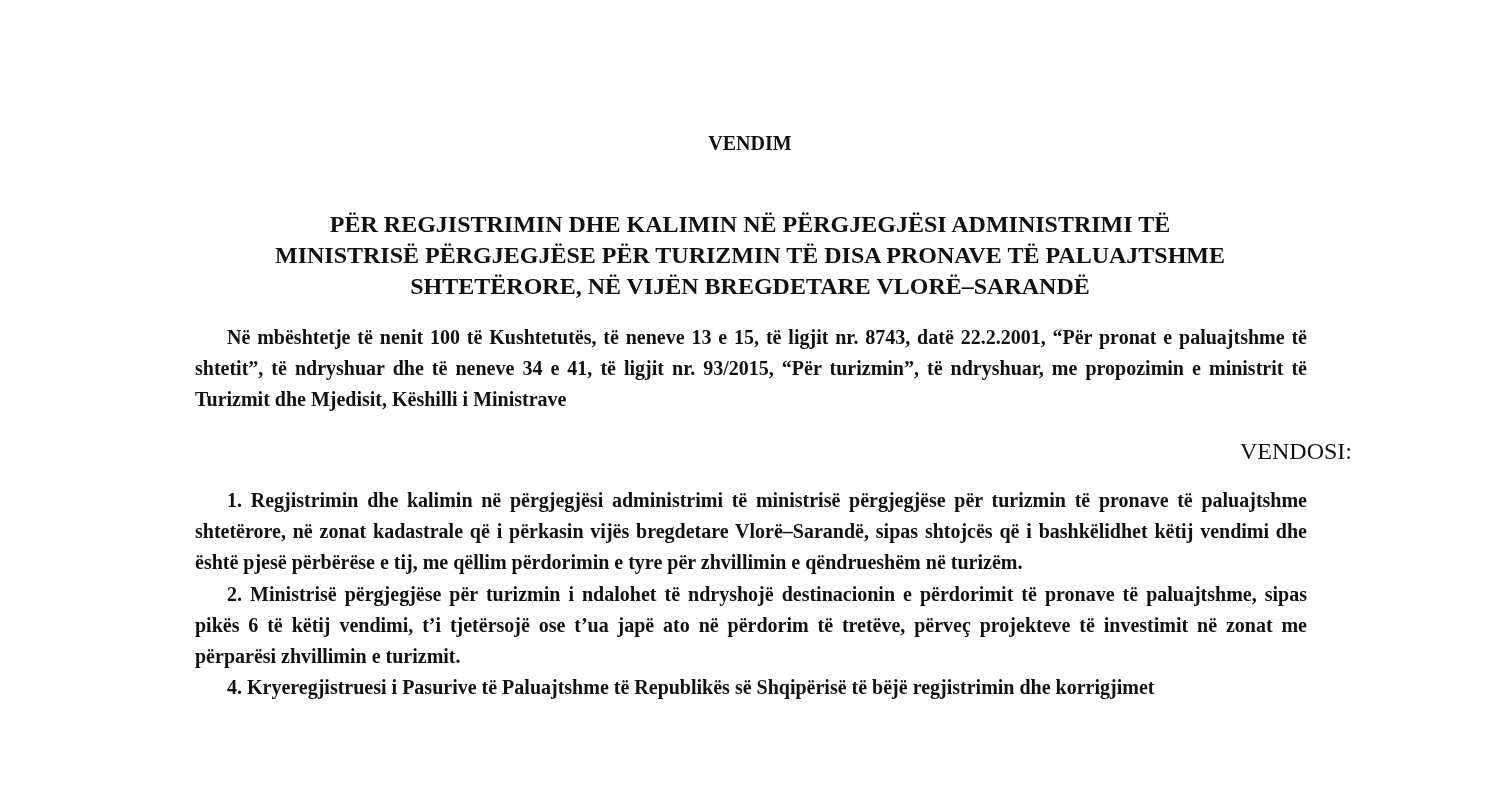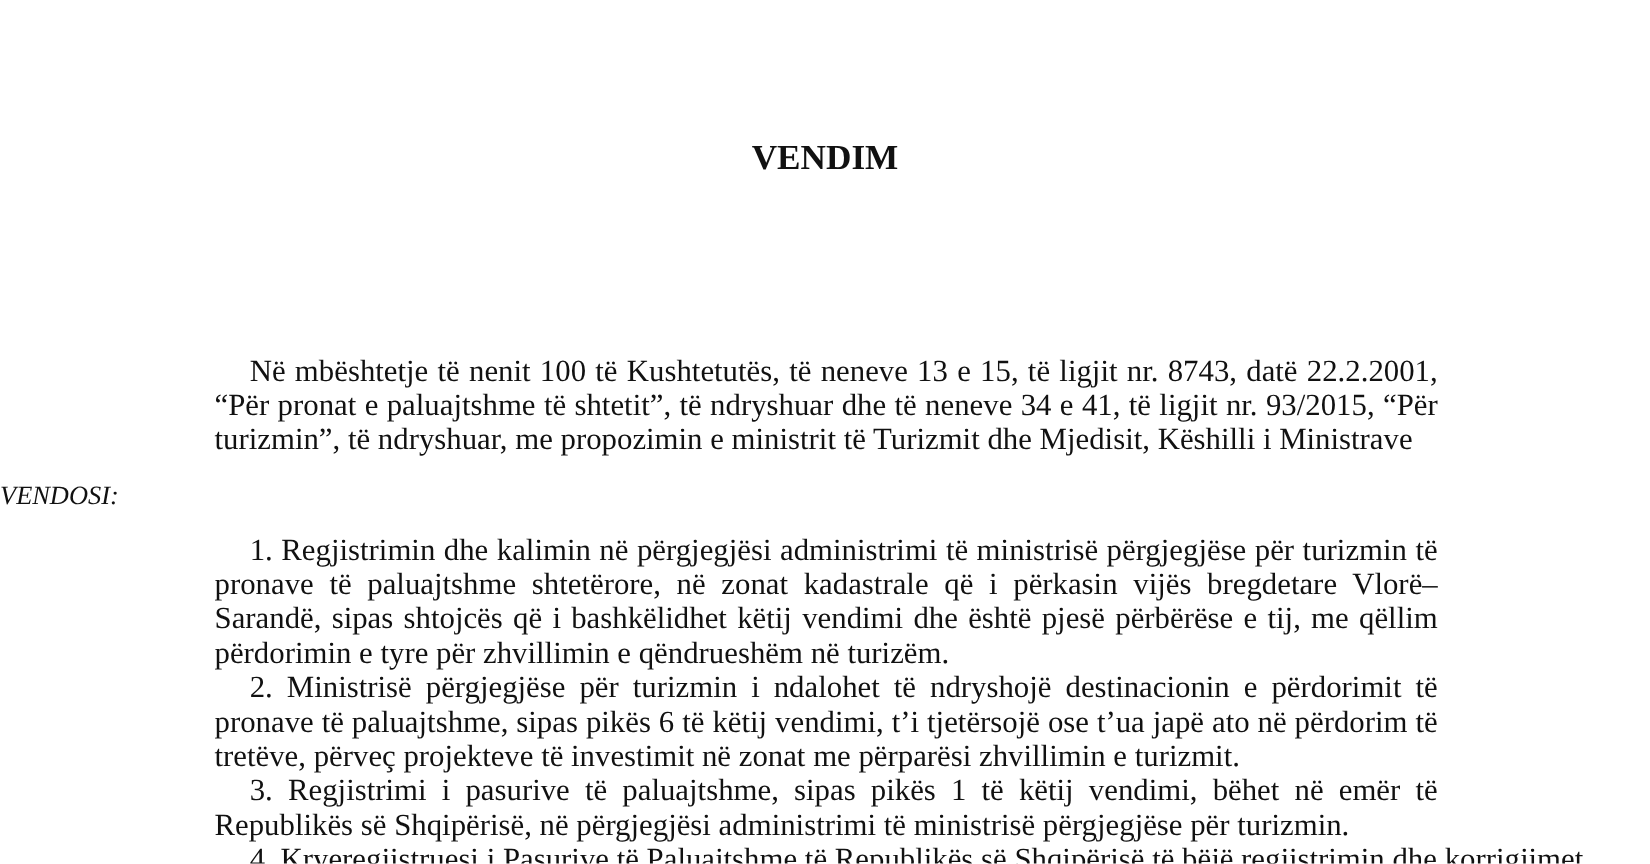--- a/index.html
+++ b/index.html
@@ -4,48 +4,52 @@
 <style>
   html, body { margin: 0; padding: 0; }
   body {
     width: 1500px; height: 785px; overflow: hidden;
     background: #ffffff; color: #111111;
     font-family: "Liberation Serif", "DejaVu Serif", serif;
   }
   .page { position: relative; width: 1500px; height: 785px; }
   .head {
     position: absolute; left: 0; width: 1500px; text-align: center;
-    font-weight: bold; font-size: 32px; line-height: 31px;
+    font-weight: bold; font-size: 20px; line-height: 31px;
   }
   .title {
     position: absolute; left: 195px; width: 1110px; text-align: center;
     font-weight: bold; font-size: 24px; line-height: 31px; top: 209px;
   }
   .body {
     position: absolute; left: 195px; width: 1112px;
-    font-size: 28px; line-height: 31.2px; text-align: justify;
+    font-size: 20px; line-height: 31.2px; text-align: justify; font-weight: bold;
   }
   .body p { margin: 0; text-indent: 32px; }
   .center {
-    position: absolute; left: 0; width: 1352px; text-align: left;
-    font-size: 24px; line-height: 31px; font-style: italic;
+    position: absolute; left: 0; width: 1352px; text-align: right;
+    font-size: 24px; line-height: 31px;
   }
 </style>
 </head>
 <body>
 
 <div class="page">
   <div class="head" style="top:128px">VENDIM</div>
 
+  <div class="title">
+    <div>PËR REGJISTRIMIN DHE KALIMIN NË PËRGJEGJËSI ADMINISTRIMI TË</div>
+    <div>MINISTRISË PËRGJEGJËSE PËR TURIZMIN TË DISA PRONAVE TË PALUAJTSHME</div>
+    <div>SHTETËRORE, NË VIJËN BREGDETARE VLORË–SARANDË</div>
+  </div>
 
   <div class="body" style="top:322px">
     <p>Në mbështetje të nenit 100 të Kushtetutës, të neneve 13 e 15, të ligjit nr. 8743, datë 22.2.2001, “Për pronat e paluajtshme të shtetit”, të ndryshuar dhe të neneve 34 e 41, të ligjit nr. 93/2015, “Për turizmin”, të ndryshuar, me propozimin e ministrit të Turizmit dhe Mjedisit, Këshilli i Ministrave</p>
   </div>
 
   <div class="center" style="top:436px">VENDOSI:</div>
 
   <div class="body" style="top:485px">
     <p>1. Regjistrimin dhe kalimin në përgjegjësi administrimi të ministrisë përgjegjëse për turizmin të pronave të paluajtshme shtetërore, në zonat kadastrale që i përkasin vijës bregdetare Vlorë–Sarandë, sipas shtojcës që i bashkëlidhet këtij vendimi dhe është pjesë përbërëse e tij, me qëllim përdorimin e tyre për zhvillimin e qëndrueshëm në turizëm.</p>
     <p>2. Ministrisë përgjegjëse për turizmin i ndalohet të ndryshojë destinacionin e përdorimit të pronave të paluajtshme, sipas pikës 6 të këtij vendimi, t’i tjetërsojë ose t’ua japë ato në përdorim të tretëve, përveç projekteve të investimit në zonat me përparësi zhvillimin e turizmit.</p>
-    <p>3. Regjistrimi i pasurive të paluajtshme, sipas pikës 1 të këtij vendimi, bëhet në emër të Republikës së Shqipërisë, në përgjegjësi administrimi të ministrisë përgjegjëse për turizmin.</p>
     <p style="white-space:nowrap">4. Kryeregjistruesi i Pasurive të Paluajtshme të Republikës së Shqipërisë të bëjë regjistrimin dhe korrigjimet</p>
   </div>
 </div>
 
 </body></html>

